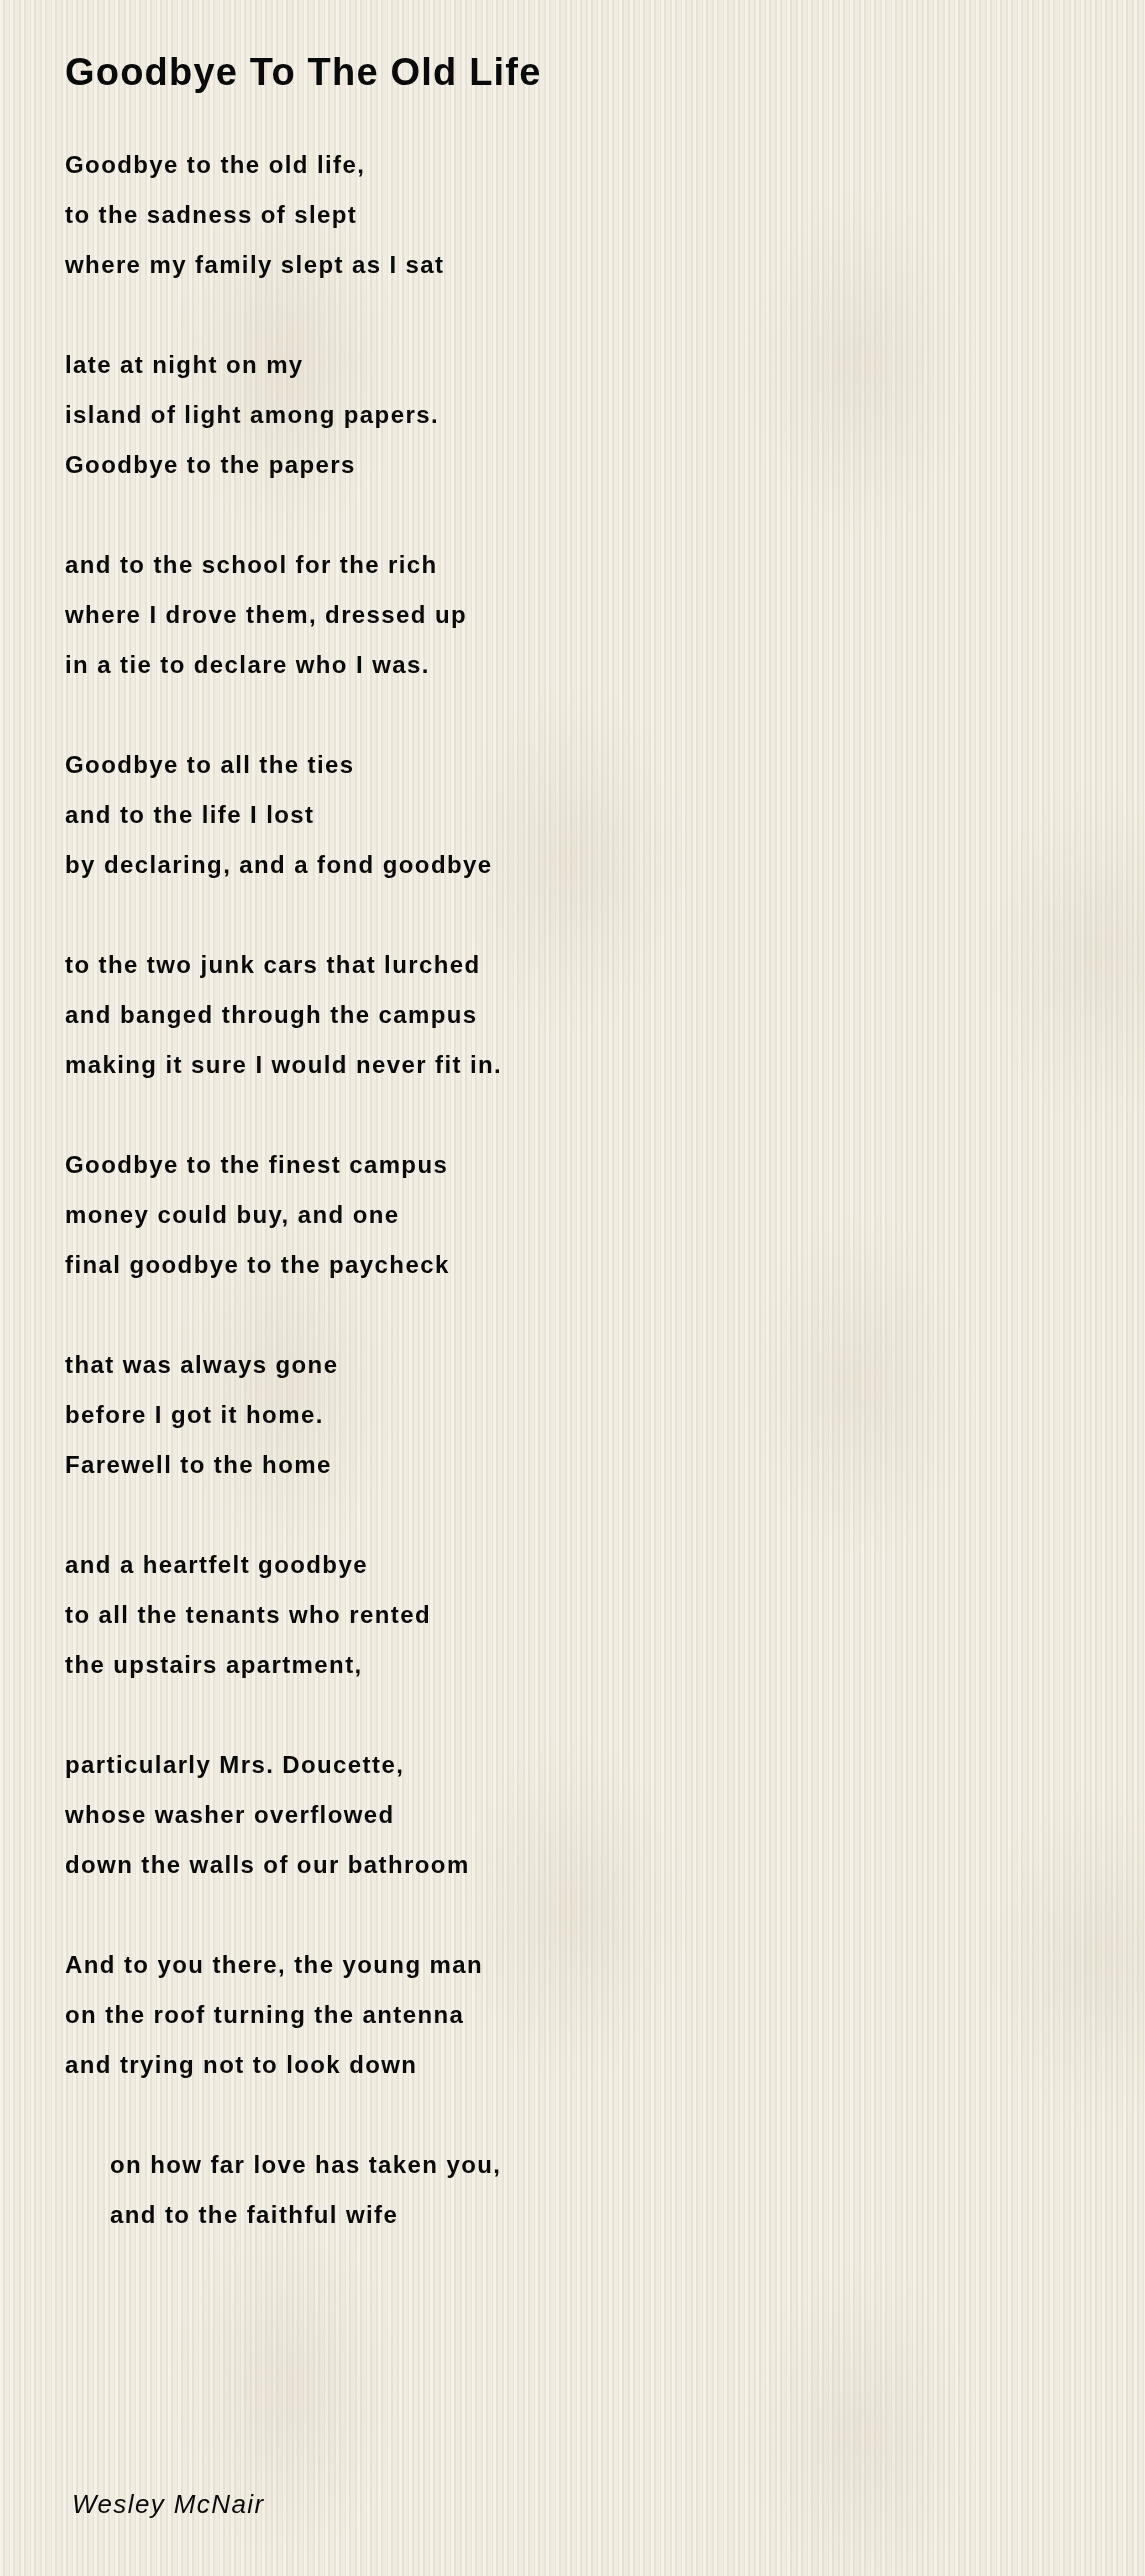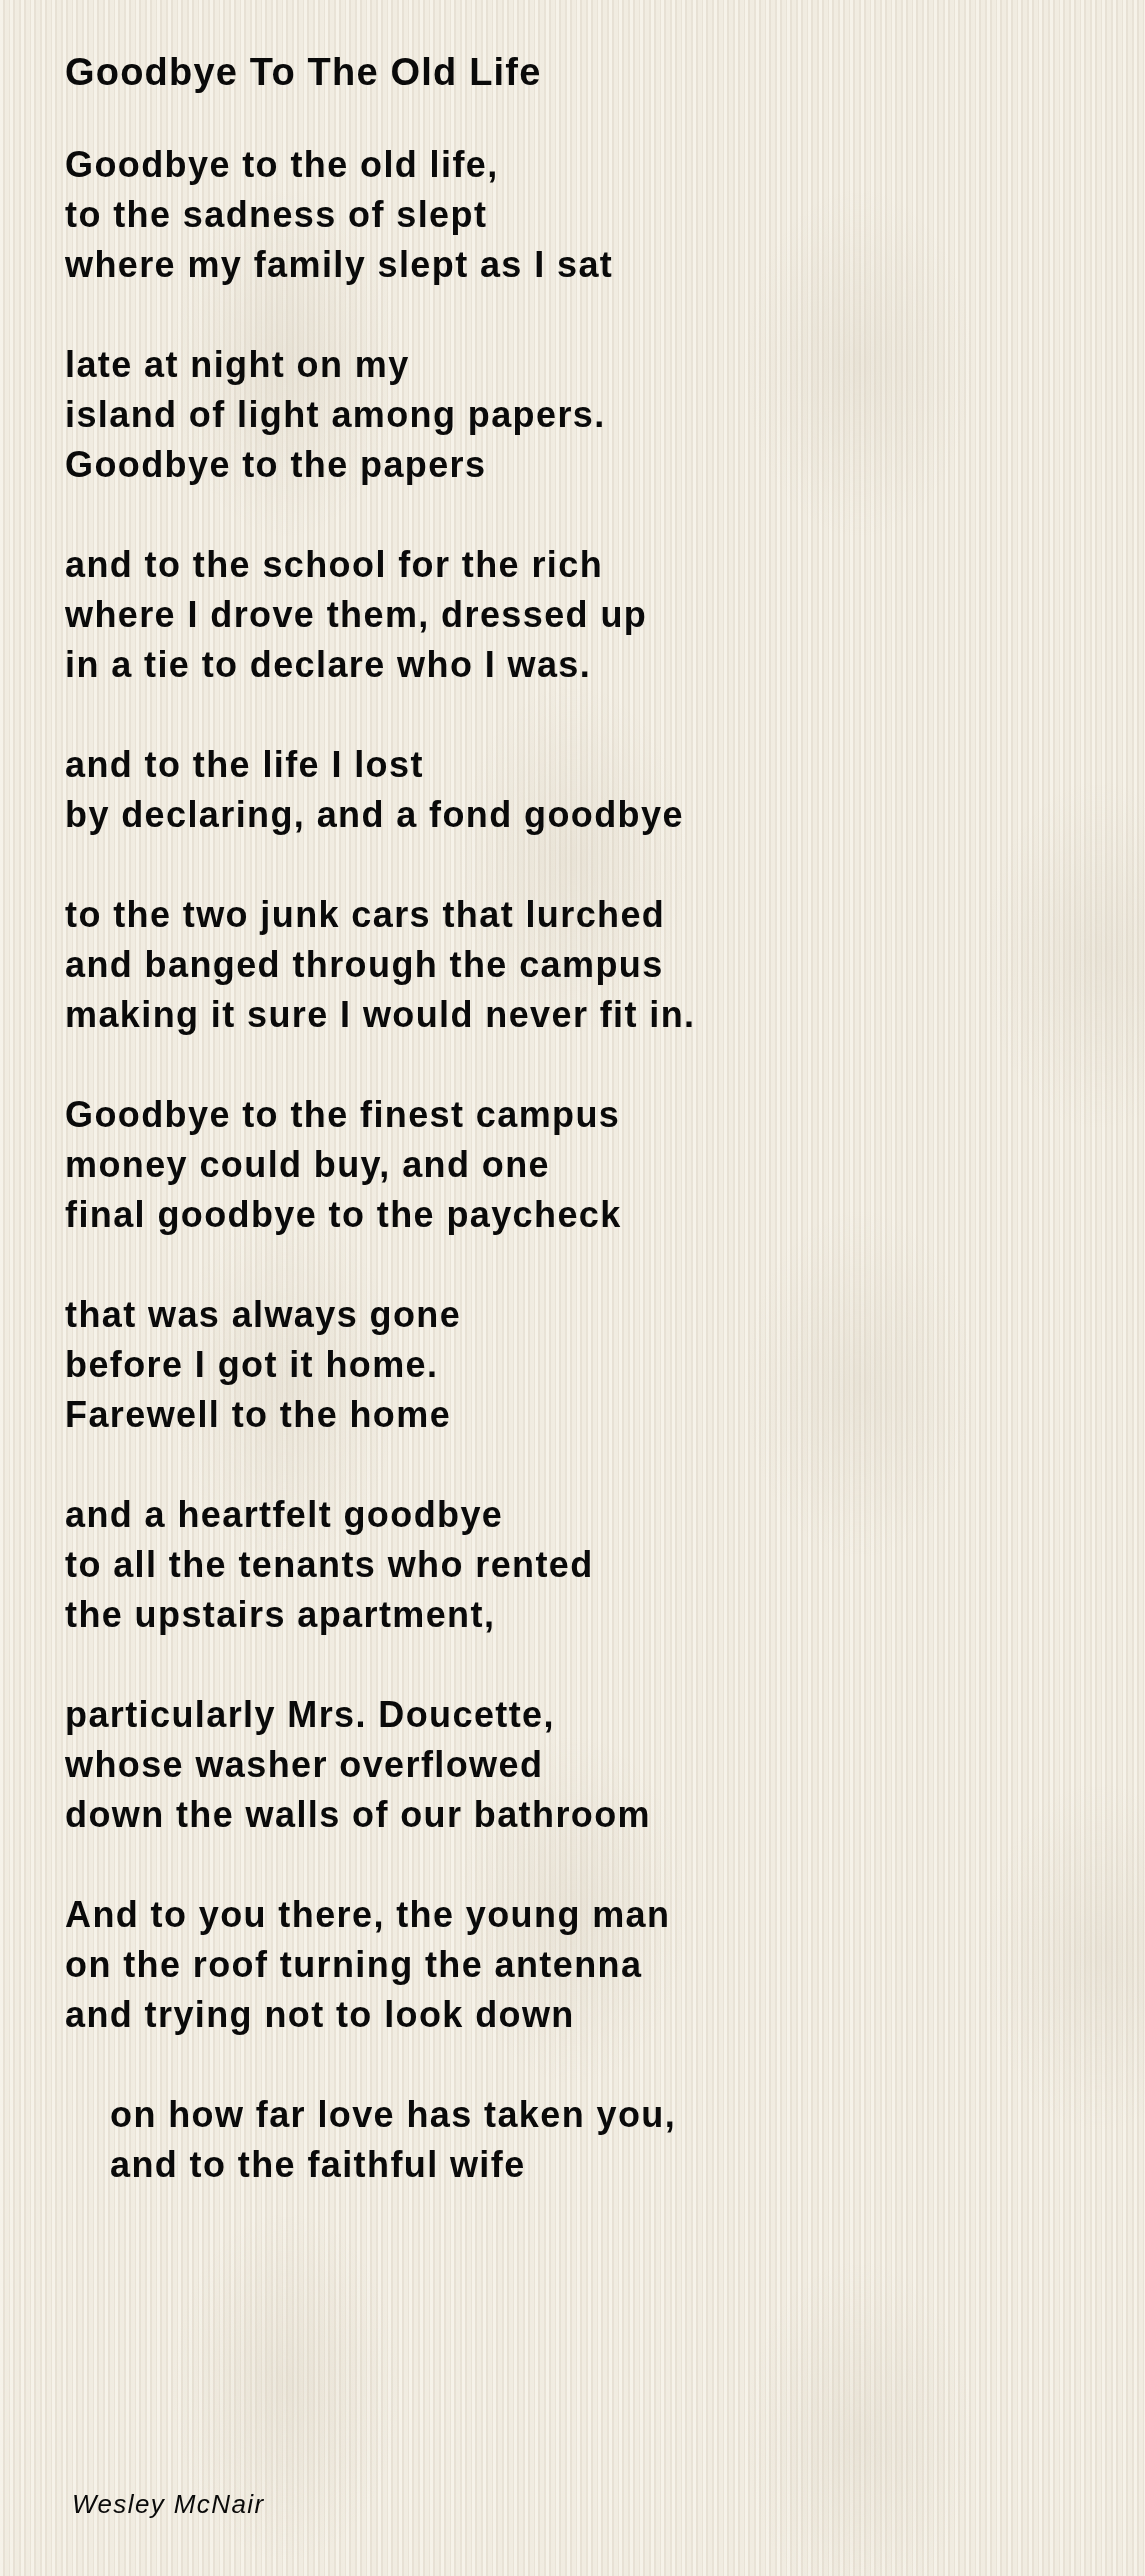--- a/index.html
+++ b/index.html
@@ -49,21 +49,21 @@
       color: #0a0a0a;
       white-space: nowrap;
     }
     .poem-body {
       position: absolute;
       left: 65px;
       top: 140px;
       margin: 0;
       font-family: "Liberation Sans", sans-serif;
       font-weight: bold;
-      font-size: 36px;
+      font-size: 24px;
       line-height: 50px;
       letter-spacing: 1.4px;
       color: #0a0a0a;
     }
     .stanza {
       margin: 0 0 50px 0;
     }
     .stanza:last-child {
       margin-bottom: 0;
       margin-left: 45px;
@@ -105,20 +105,21 @@
       <span class="poem-line">late at night on my</span>
       <span class="poem-line">island of light among papers.</span>
       <span class="poem-line">Goodbye to the papers</span>
     </div>
     <div class="stanza">
       <span class="poem-line">and to the school for the rich</span>
       <span class="poem-line">where I drove them, dressed up</span>
       <span class="poem-line">in a tie to declare who I was.</span>
     </div>
     <div class="stanza">
+      <span class="poem-line">Goodbye to all the ties</span>
       <span class="poem-line">and to the life I lost</span>
       <span class="poem-line">by declaring, and a fond goodbye</span>
     </div>
     <div class="stanza">
       <span class="poem-line">to the two junk cars that lurched</span>
       <span class="poem-line">and banged through the campus</span>
       <span class="poem-line">making it sure I would never fit in.</span>
     </div>
     <div class="stanza">
       <span class="poem-line">Goodbye to the finest campus</span>

